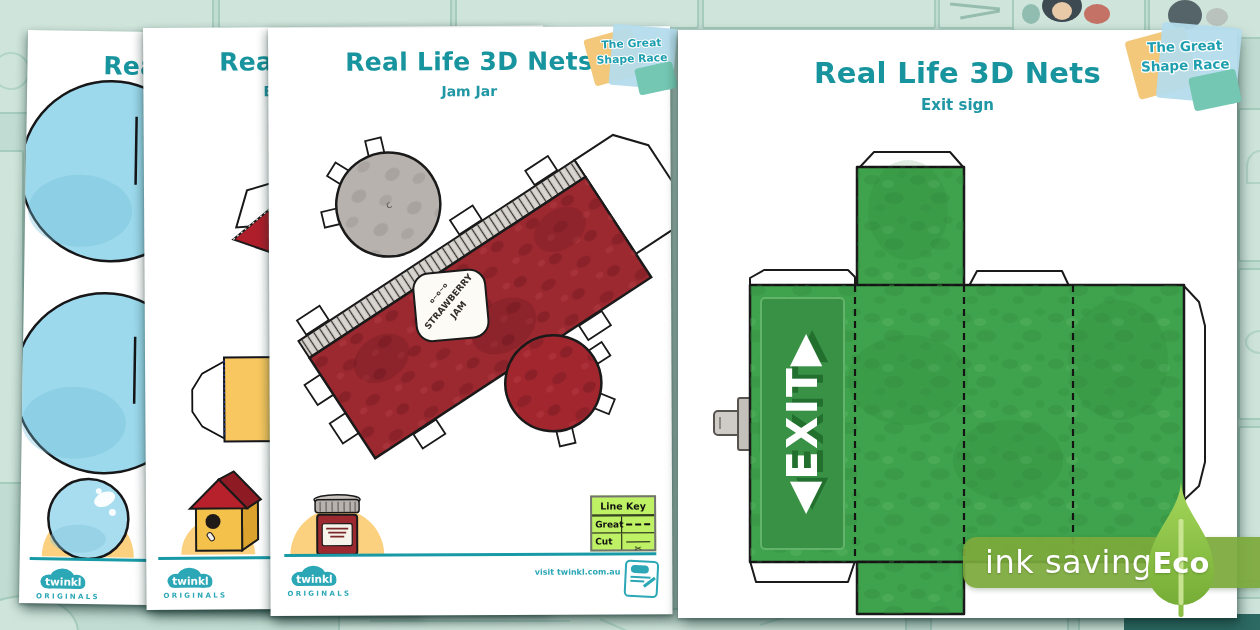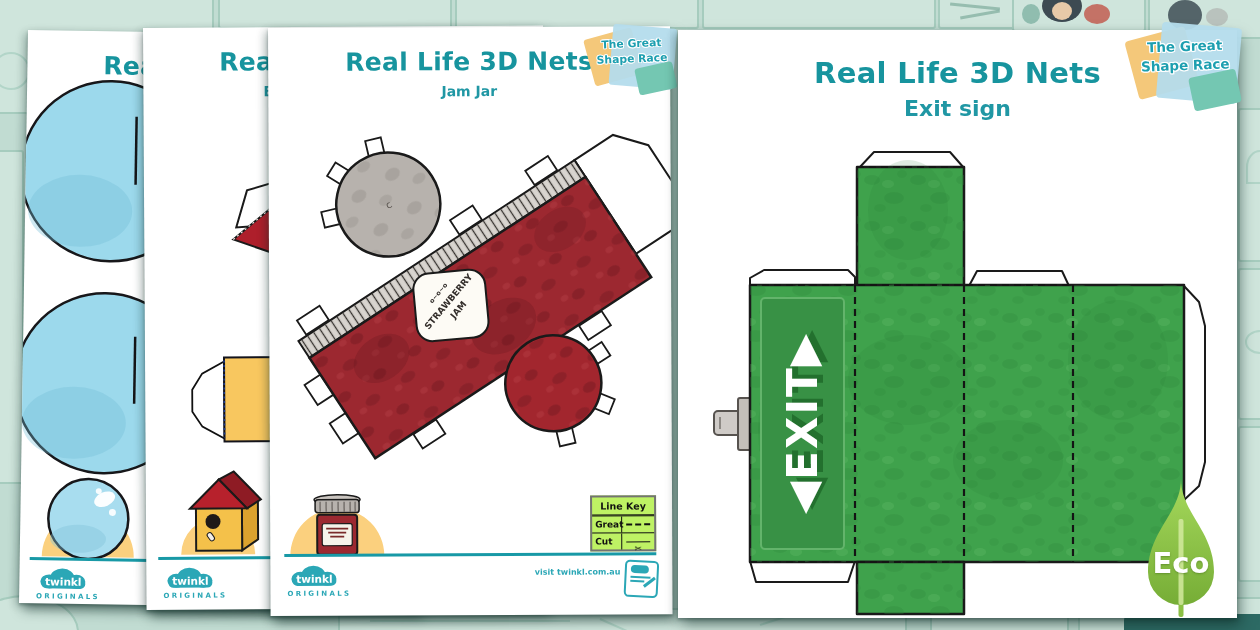--- a/index.html
+++ b/index.html
@@ -333,21 +333,21 @@
     <div class="stamp">
       <div class="s-cloud"></div>
       <div class="s-line" style="top:14px;width:20px;"></div>
       <div class="s-line" style="top:18px;width:14px;"></div>
       <div class="s-pencil"></div>
     </div>
   </div>
 
   <div class="page" style="left:678px;top:30px;width:559px;height:588px;z-index:30;">
     <div class="page-title" style="top:26px;font-size:29px;">Real Life 3D Nets</div>
-    <div class="page-subtitle" style="top:66px;font-size:22px;">Exit sign</div>
+    <div class="page-subtitle" style="top:66px;font-size:15px;">Exit sign</div>
 
     <div class="badge" style="right:-6px;top:-5px;">
       <div class="note orange"></div>
       <div class="note blue"></div>
       <div class="note teal"></div>
       <div class="badge-text">
         <div>The Great</div>
           <div>Shape Race</div>
       </div>
     </div>
@@ -403,20 +403,23 @@
         <path d="M286,255 V532"></path>
         <path d="M395,255 V532"></path>
       </g>
 
       <rect x="83" y="268" width="83" height="251" rx="4" fill="#389145" stroke="#63b46b" stroke-width="2"></rect>
       <text x="126" y="396" text-anchor="middle" dominant-baseline="central" transform="rotate(-90 124 393) translate(2,3)" font-size="42" font-weight="bold" letter-spacing="2" fill="#23702e">◀EXIT▶</text>
       <text x="124" y="393" text-anchor="middle" dominant-baseline="central" transform="rotate(-90 124 393)" font-size="42" font-weight="bold" letter-spacing="2" fill="#ffffff">◀EXIT▶</text>
     </svg>
   </div>
 
+  <div class="ink-band">
+    <div class="ink-text">ink saving</div>
+  </div>
   <svg class="eco-leaf" width="78" height="140" viewBox="0 0 78 140">
     <defs>
       <linearGradient id="leafGrad" x1="0" y1="0" x2="0" y2="1">
         <stop offset="0" stop-color="#a6d95c"></stop>
           <stop offset="1" stop-color="#76ad36"></stop>
       </linearGradient>
     </defs>
     <rect x="36.5" y="120" width="5" height="20" rx="2" fill="#8cc045"></rect>
     <path d="M39,2 C39,36 6,54 6,95 a33,33 0 0 0 66,0 C72,54 39,36 39,2 Z" fill="url(#leafGrad)"></path>
     <rect x="36.5" y="42" width="5" height="86" rx="2" fill="#d4ea9f" opacity=".85"></rect>

